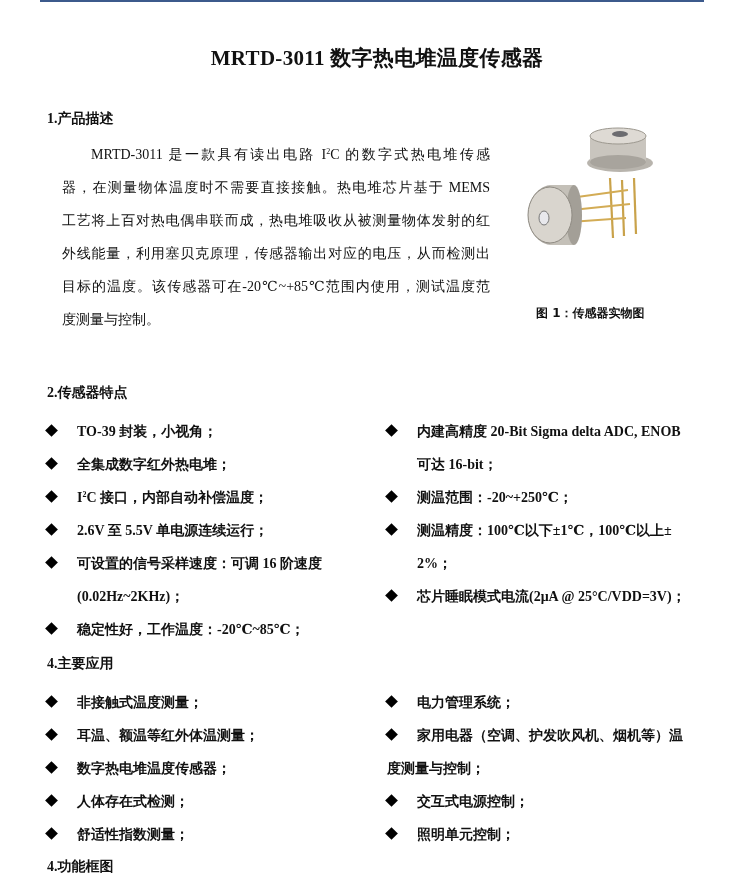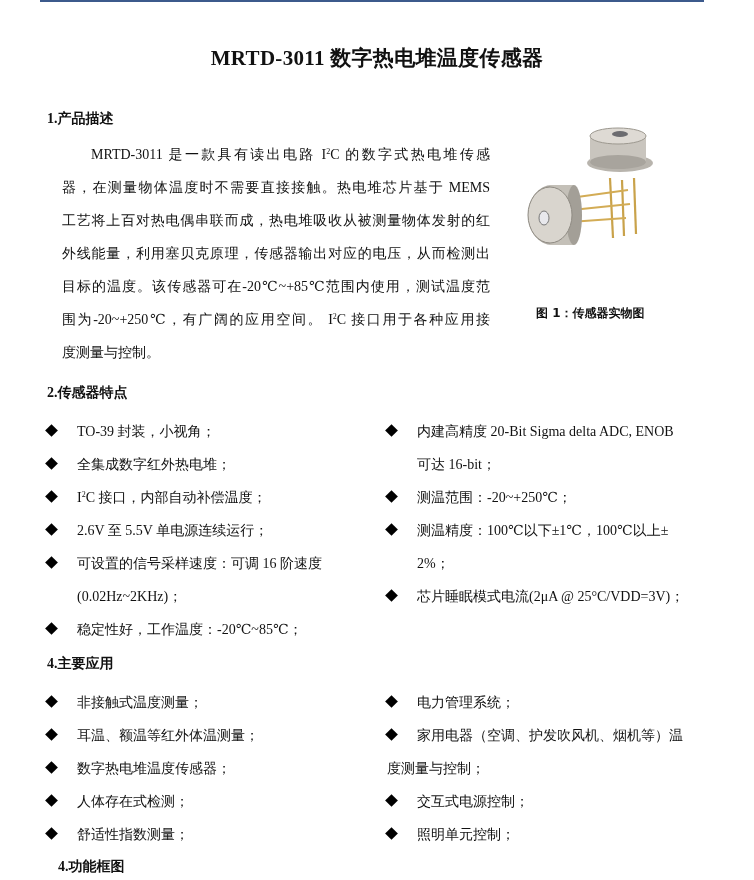--- a/index.html
+++ b/index.html
@@ -31,21 +31,21 @@
     sup { font-size: 8px; vertical-align: 5px; line-height: 0; }
 
     .figure { position: absolute; left: 510px; top: 118px; width: 180px; height: 170px; }
     .figure svg { display: block; }
     .fig-caption {
       position: absolute; left: 536px; top: 266px; font-size: 12px; font-weight: bold;
       font-family: "DejaVu Sans", sans-serif;
       margin-top: 39px;
     }
 
-    .col { position: absolute; font-size: 14px; }
+    .col { position: absolute; font-size: 14px; font-weight: bold; }
     .bullet-row { position: absolute; white-space: nowrap; }
     .diamond {
       position: absolute; left: 0; top: 3px; width: 9px; height: 9px;
       background: #000; transform: rotate(45deg);
     }
     .btext { position: absolute; left: 30px; top: 0; }
     .cont { position: absolute; }
 
     .watermark {
       position: absolute; left: 670px; top: 888px; font-size: 14px;
@@ -60,21 +60,20 @@
 <div class="title">MRTD-3011 数字热电堆温度传感器</div>
 
 <div class="h" style="top:110px;">1.产品描述</div>
 
 <div class="para">
   <span class="line indent">MRTD-3011 是一款具有读出电路 I<sup>2</sup>C 的数字式热电堆传感</span>
   <span class="line">器，在测量物体温度时不需要直接接触。热电堆芯片基于 MEMS</span>
   <span class="line">工艺将上百对热电偶串联而成，热电堆吸收从被测量物体发射的红</span>
   <span class="line">外线能量，利用塞贝克原理，传感器输出对应的电压，从而检测出</span>
   <span class="line">目标的温度。该传感器可在-20℃~+85℃范围内使用，测试温度范</span>
-  <span class="line">围为-20~+250℃，有广阔的应用空间。 I<sup>2</sup>C 接口用于各种应用接</span>
   <span class="line last">度测量与控制。</span>
 </div>
 
 <div class="figure">
   <svg width="180" height="150" viewBox="0 0 180 150">
 
     <g stroke="#c9a24a" stroke-width="2.2">
       <line x1="100" y1="60" x2="103" y2="120"></line>
       <line x1="112" y1="62" x2="114" y2="118"></line>
       <line x1="124" y1="60" x2="126" y2="116"></line>
@@ -198,15 +197,15 @@
   <div class="bullet-row" style="top:99px;">
     <span class="diamond"></span>
     <span class="btext">交互式电源控制；</span>
   </div>
   <div class="bullet-row" style="top:132px;">
     <span class="diamond"></span>
     <span class="btext">照明单元控制；</span>
   </div>
 </div>
 
-<div class="h" style="top:858px;margin-left:11px;">4.功能框图</div>
+<div class="h" style="top:858px;">4.功能框图</div>
 
 <div class="watermark">CSDN @真六</div>
 
 </body></html>

